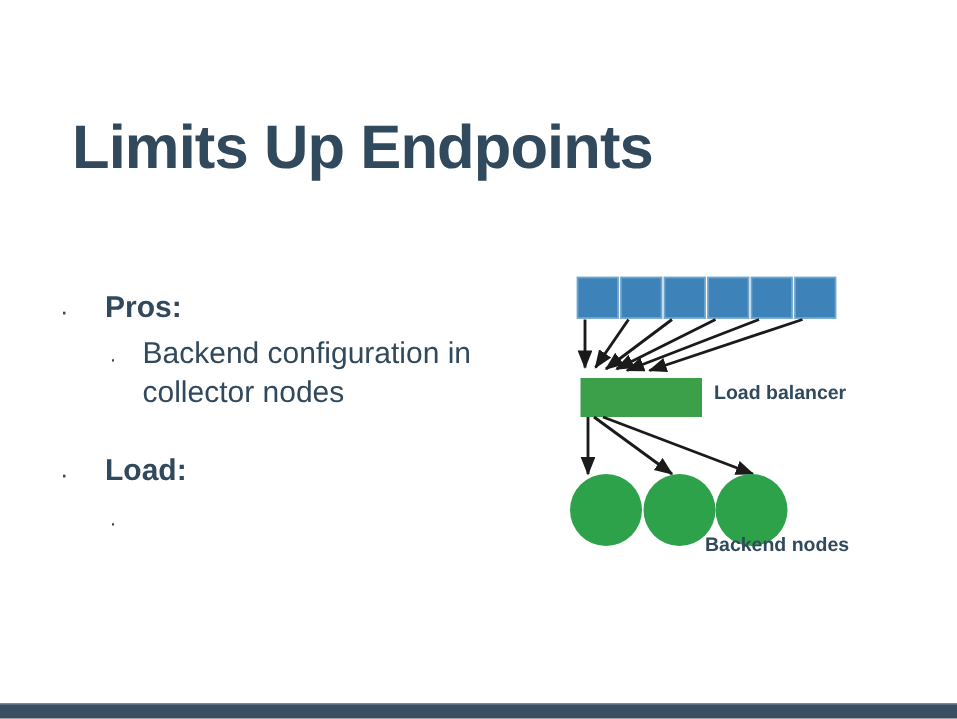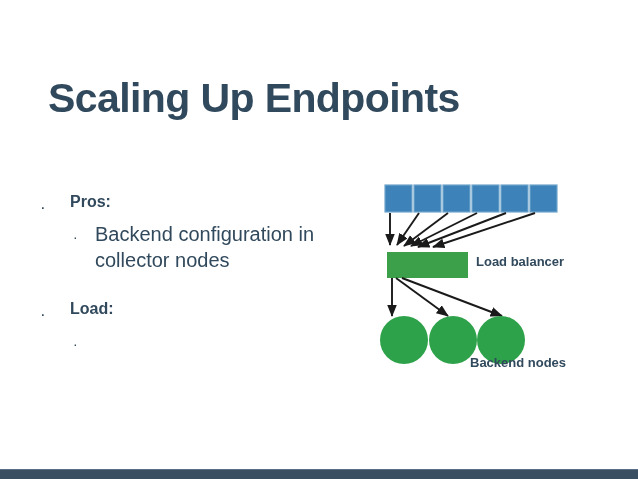--- a/index.html
+++ b/index.html
@@ -68,21 +68,21 @@
     font-size: 14px;
     padding-top: 8px;
   }
   .bullet-l2 {
     margin-left: 33px;
   }
   .bullet-text {
     color: #31495c;
   }
   .bullet-l1 .bullet-text {
-    font-size: 16px;
+    font-size: 20px;
     font-weight: bold;
     line-height: 1.3;
   }
   .bullet-l2 .bullet-text {
     font-size: 20px;
     font-weight: normal;
     line-height: 1.28;
   }
   .gap-row {
     height: 26px;
@@ -133,21 +133,21 @@
     top: 0;
     height: 1px;
     background: #5a6f84;
   }
 </style>
 </head>
 <body>
 
 <div id="slide">
 
-  <h1 id="slide-title">Scaling Up Endpoints</h1>
+  <h1 id="slide-title">Limits Up Endpoints</h1>
 
   <div id="bullets">
 
     <div class="bullet-row bullet-l1">
       <span class="bullet-dot">·</span>
       <span class="bullet-text">Pros:</span>
     </div>
 
     <div class="bullet-row bullet-l2">
       <span class="bullet-dot">·</span>

